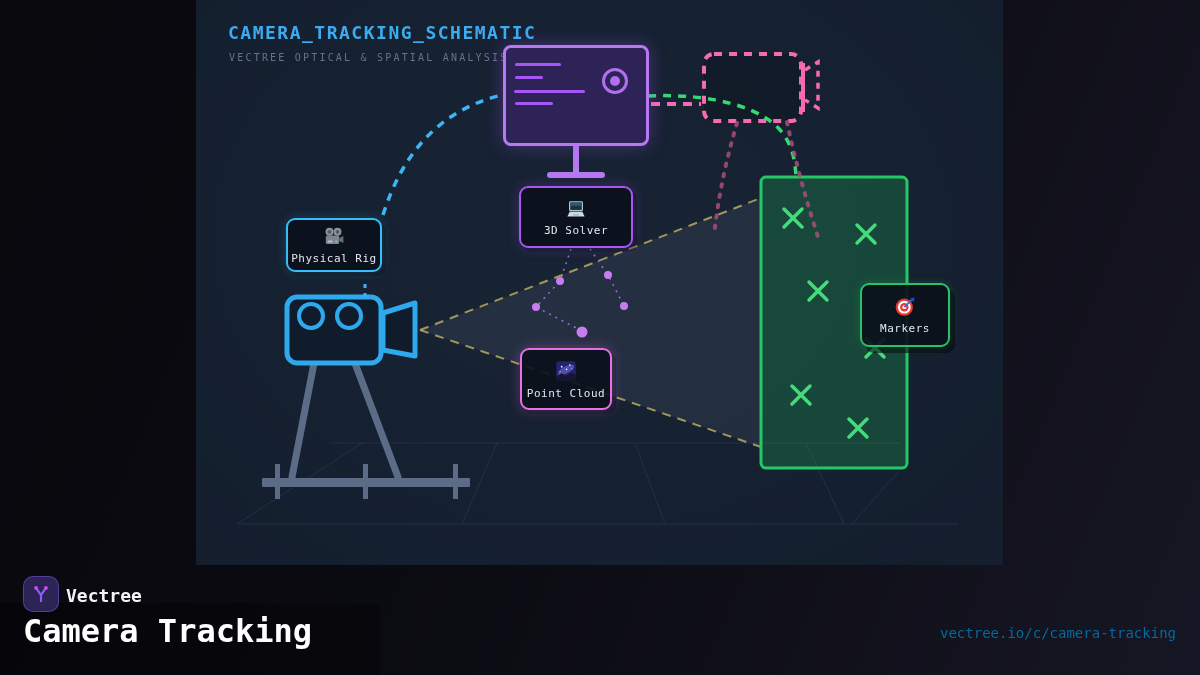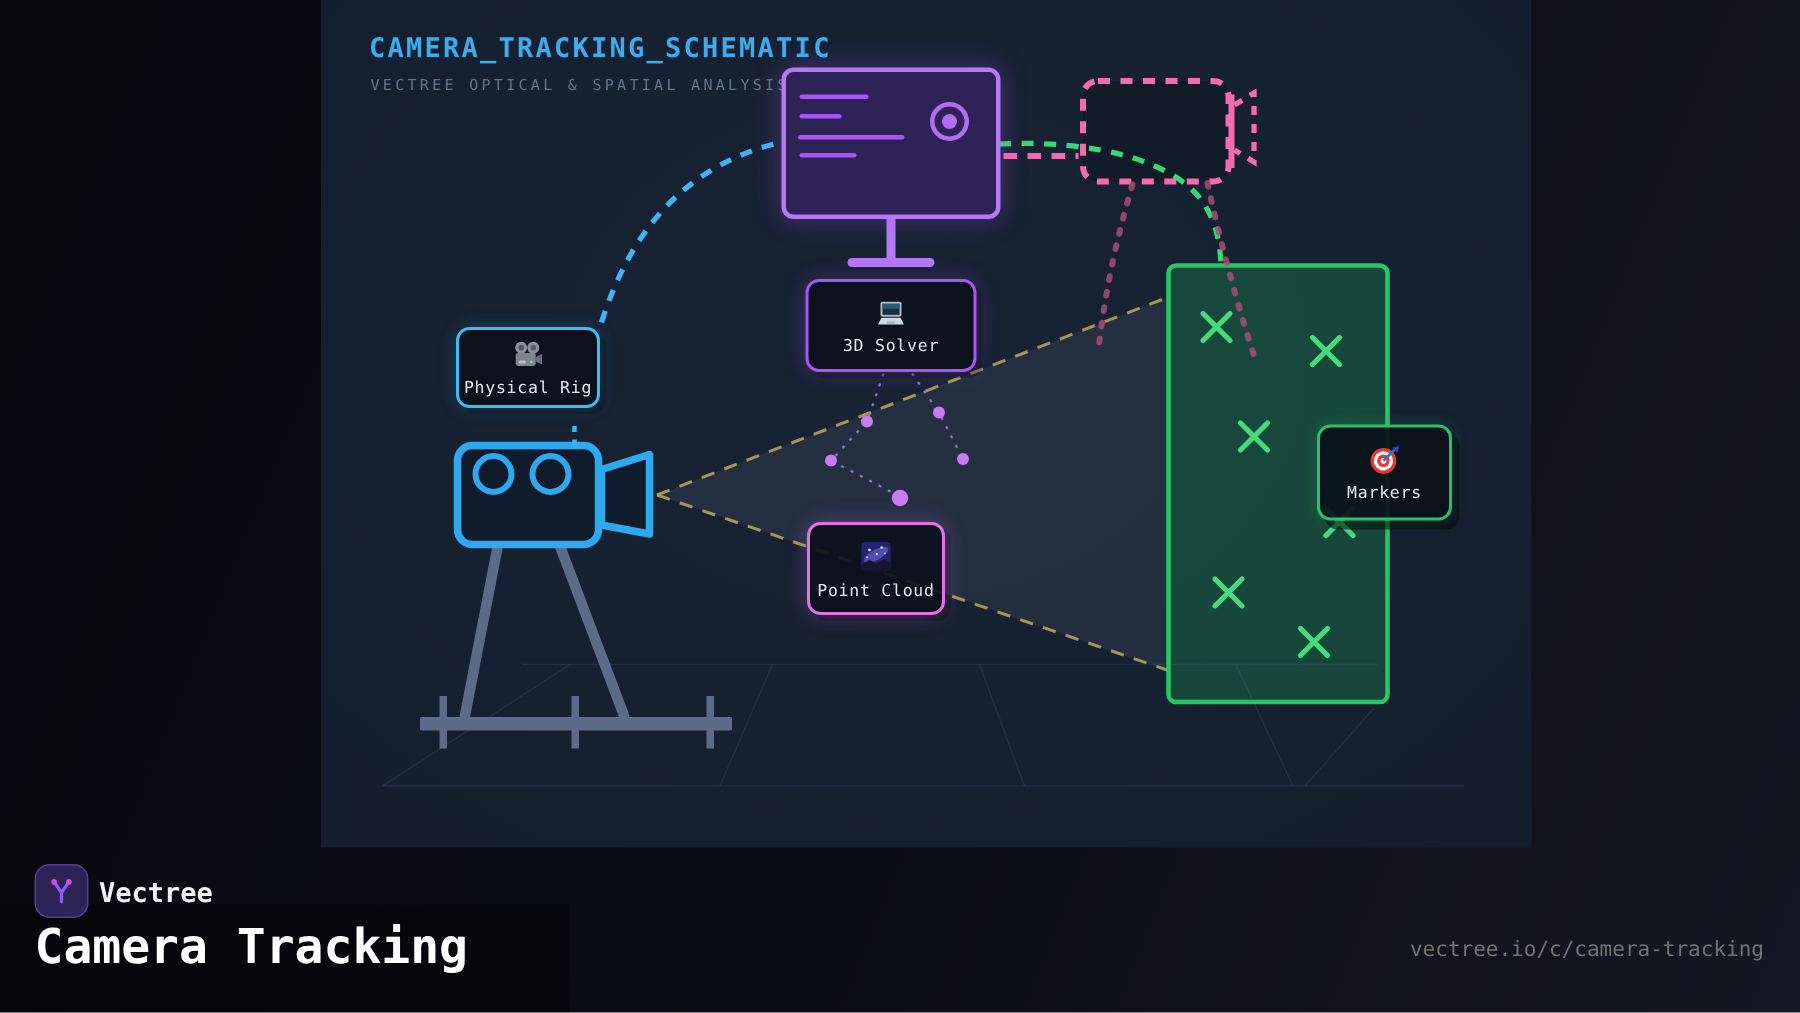--- a/index.html
+++ b/index.html
@@ -5,21 +5,20 @@
   * { margin:0; padding:0; box-sizing:border-box; }
   html,body { width:1200px; height:675px; overflow:hidden; }
   body {
     font-family:"DejaVu Sans Mono","Liberation Mono",monospace;
     background:linear-gradient(112deg,#08080d 0%,#0b0b12 48%,#171624 100%);
     position:relative; color:#e5e7eb;
   }
   .panel {
     position:absolute; left:196px; top:0; width:807px; height:565px;
     background:radial-gradient(ellipse at 48% 42%, #182334 0%, #152030 62%, #141e2d 100%);
-    margin-left:18px;
   }
   .panel-title {
     position:absolute; left:32px; top:22px; font-size:18px; font-weight:bold;
     letter-spacing:1.5px; color:#3dabef; z-index:4; white-space:nowrap;
   }
   .panel-subtitle {
     position:absolute; left:33px; top:52px; font-size:10px; letter-spacing:2.2px;
     color:#64748b; z-index:1; white-space:nowrap;
   }
   .overlay { position:absolute; left:0; top:0; z-index:1; }
@@ -56,21 +55,21 @@
     box-shadow:0 0 10px rgba(34,197,94,0.22), 5px 6px 0 rgba(6,9,13,0.6); }
   
   .footer-shade { position:absolute; left:0; top:603px; width:380px; height:72px;
     background:rgba(0,0,0,0.28); }
   .logo-box { position:absolute; left:23px; top:576px; width:36px; height:36px;
     background:#2b2454; border:1px solid rgba(139,92,246,0.45); border-radius:10px;
     display:flex; align-items:center; justify-content:center; }
   .brand { position:absolute; left:66px; top:585px; font-size:18px; font-weight:bold; color:#f3f4f6; }
   .big-title { position:absolute; left:23px; top:612px; font-size:32px; font-weight:bold;
     color:#ffffff; white-space:nowrap; letter-spacing:0px; }
-  .url { position:absolute; right:24px; top:625px; font-size:14px; color:#737373; }
+  .url { position:absolute; right:24px; top:625px; font-size:14px; color:#0369a1; }
 </style>
 </head>
 <body>
 
 <div class="panel">
 
   <div class="panel-title">CAMERA_TRACKING_SCHEMATIC</div>
   <div class="panel-subtitle">VECTREE OPTICAL &amp; SPATIAL ANALYSIS SYSTEM</div>
 
   <svg class="overlay" width="807" height="565" viewBox="0 0 807 565">

